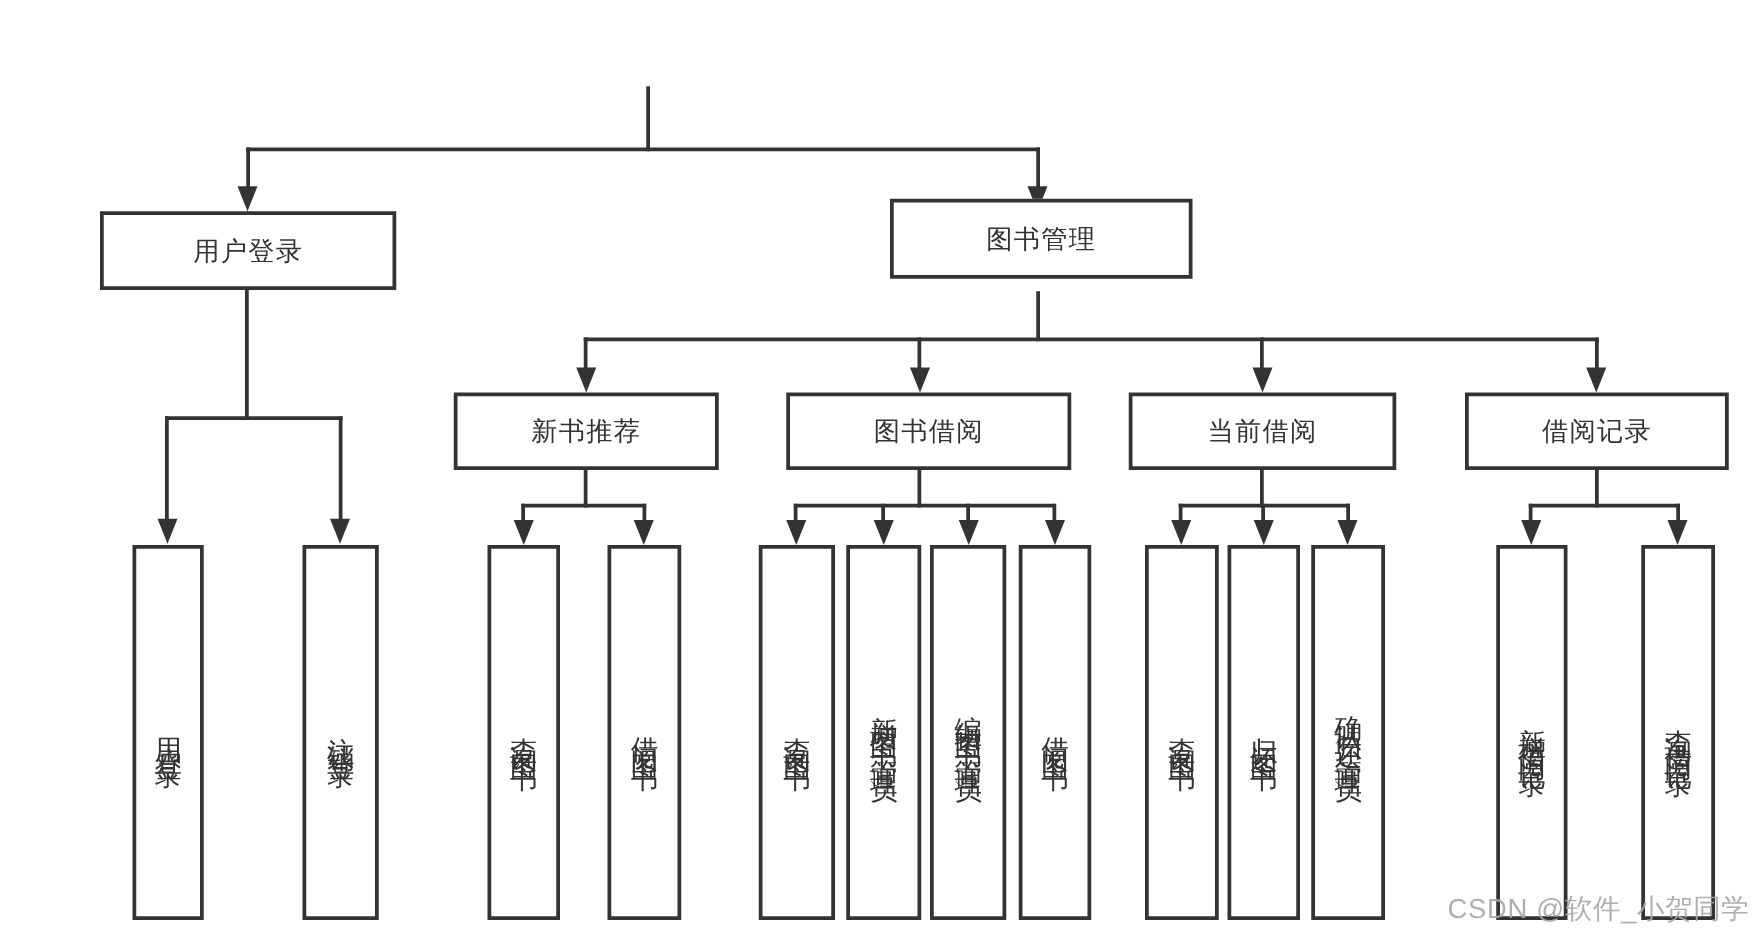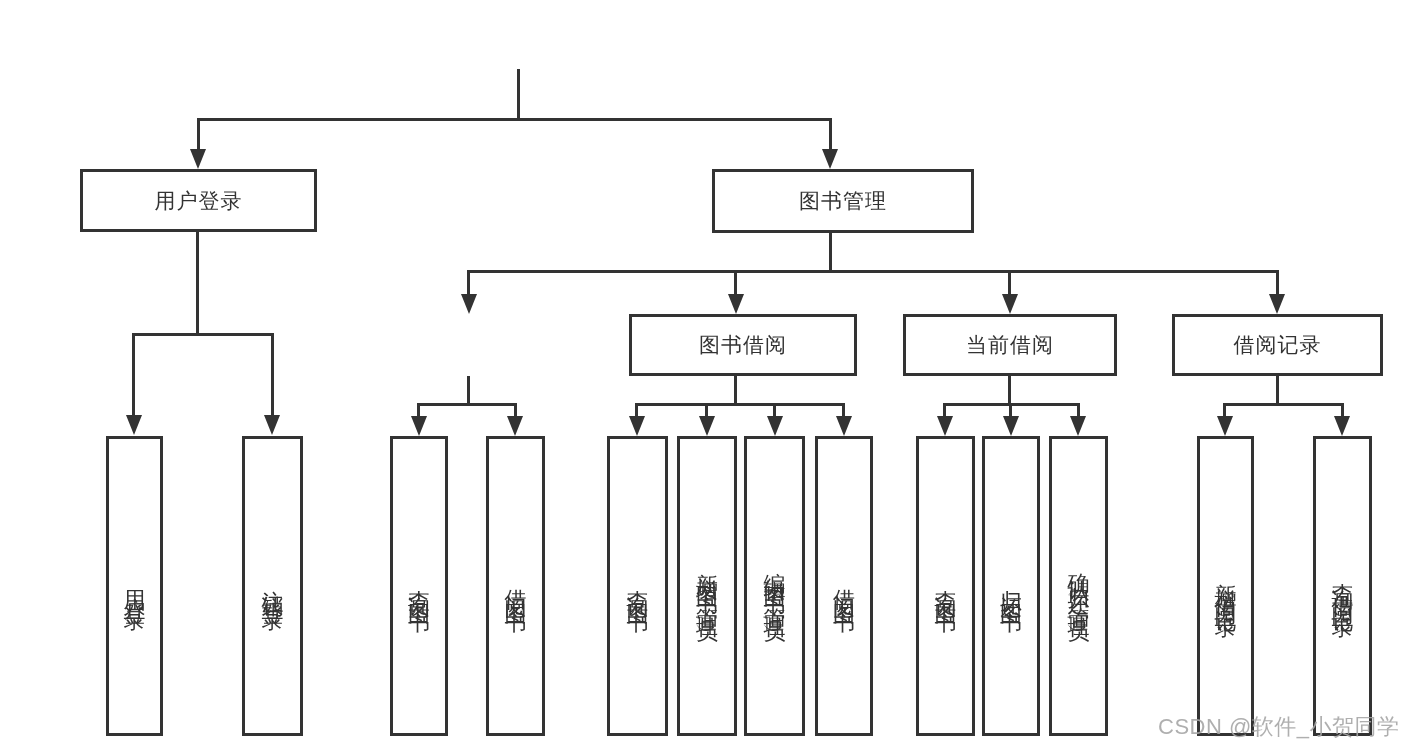--- a/index.html
+++ b/index.html
@@ -74,21 +74,21 @@
   <div class="vline" style="left:517px;top:69px;height:52px"></div>
   <div class="hline" style="left:197px;top:118px;width:635px"></div>
   <div class="vline" style="left:197px;top:118px;height:33px"></div>
   <div class="arrowhead" style="left:190px;top:149px"></div>
   <div class="vline" style="left:829px;top:118px;height:33px"></div>
   <div class="arrowhead" style="left:822px;top:149px"></div>
 
   <div class="box h" style="left:80px;top:169px;width:237px;height:63px">
     <span>用户登录</span>
   </div>
-  <div class="box h" style="left:712px;top:169px;width:262px;height:64px">
+  <div class="box h" style="left:712px;top:159px;width:242px;height:64px">
     <span>图书管理</span>
   </div>
 
   <div class="vline" style="left:196px;top:232px;height:104px"></div>
   <div class="hline" style="left:132px;top:333px;width:142px"></div>
   <div class="vline" style="left:132px;top:333px;height:84px"></div>
   <div class="arrowhead" style="left:126px;top:415px"></div>
   <div class="vline" style="left:271px;top:333px;height:84px"></div>
   <div class="arrowhead" style="left:264px;top:415px"></div>
 
@@ -96,20 +96,23 @@
   <div class="hline" style="left:467px;top:270px;width:812px"></div>
   <div class="vline" style="left:467px;top:270px;height:26px"></div>
   <div class="arrowhead" style="left:461px;top:294px"></div>
   <div class="vline" style="left:734px;top:270px;height:26px"></div>
   <div class="arrowhead" style="left:728px;top:294px"></div>
   <div class="vline" style="left:1008px;top:270px;height:26px"></div>
   <div class="arrowhead" style="left:1002px;top:294px"></div>
   <div class="vline" style="left:1276px;top:270px;height:26px"></div>
   <div class="arrowhead" style="left:1269px;top:294px"></div>
 
+  <div class="box h" style="left:363px;top:314px;width:212px;height:62px">
+    <span>新书推荐</span>
+  </div>
   <div class="box h" style="left:629px;top:314px;width:228px;height:62px">
     <span>图书借阅</span>
   </div>
   <div class="box h" style="left:903px;top:314px;width:214px;height:62px">
     <span>当前借阅</span>
   </div>
   <div class="box h" style="left:1172px;top:314px;width:211px;height:62px">
     <span>借阅记录</span>
   </div>
 

